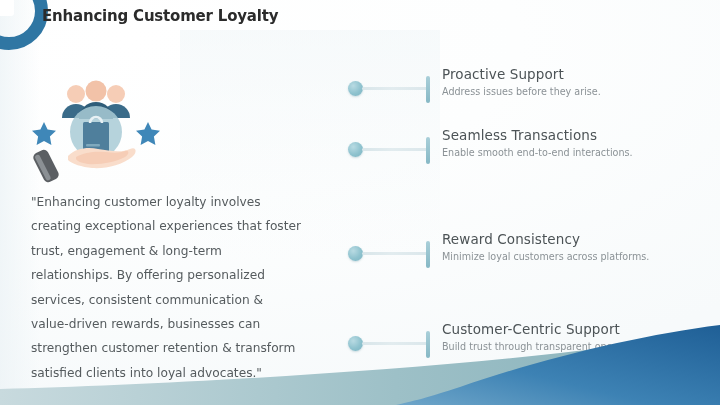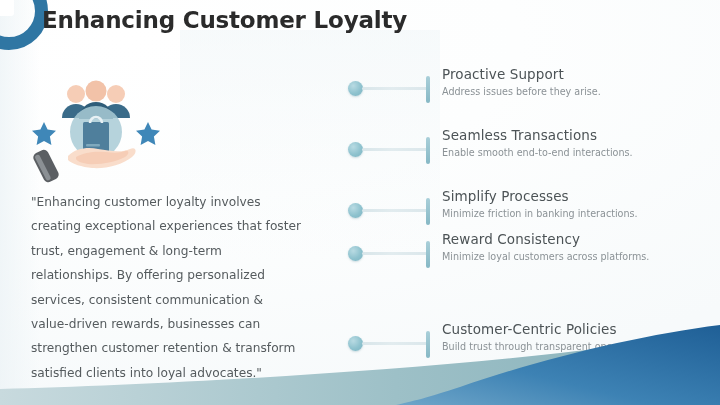--- a/index.html
+++ b/index.html
@@ -43,21 +43,21 @@
   .corner-arc-mask {
     position:absolute; left:-30px; top:-28px;
     width:44px; height:44px;
     background:#ffffff;
     border-bottom-right-radius:3px;
   }
 
   
   .title {
     position:absolute; left:42px; top:7px;
-    font-size:23px; font-weight:bold;
+    font-size:15px; font-weight:bold;
     letter-spacing:-0.2px;
     color:#2b2b2b;
     font-family:"DejaVu Sans", sans-serif;
     white-space:nowrap;
   }
 
   
   .illustration {
     position:absolute; left:26px; top:78px;
     width:140px; height:105px;
@@ -189,52 +189,41 @@
         <span class="dot"></span>
         <span class="hline"></span>
         <span class="vbar"></span>
       </div>
       <div class="item-text">
         <div class="item-title">Proactive Support</div>
         <div class="item-desc">Address issues before they arise.</div>
       </div>
     </div>
 
-    <div class="list-item" style="top:199px">
-      <div class="connector">
-        <span class="dot"></span>
-        <span class="hline"></span>
-        <span class="vbar"></span>
-      </div>
-      <div class="item-text">
-        <div class="item-title">Simplify Processes</div>
-        <div class="item-desc">Minimize friction in banking interactions.</div>
-      </div>
-    </div>
 
     <div class="list-item" style="top:242px">
       <div class="connector">
         <span class="dot"></span>
         <span class="hline"></span>
         <span class="vbar"></span>
       </div>
       <div class="item-text">
         <div class="item-title">Reward Consistency</div>
         <div class="item-desc">Minimize loyal customers across platforms.</div>
       </div>
     </div>
 
     <div class="list-item" style="top:332px">
       <div class="connector">
         <span class="dot"></span>
         <span class="hline"></span>
         <span class="vbar"></span>
       </div>
       <div class="item-text">
-        <div class="item-title">Customer-Centric Policies</div>
+        <div class="item-title">Customer-Centric Support</div>
         <div class="item-desc">Build trust through transparent operations.</div>
       </div>
     </div>
 
   </div>
 
   <svg class="waves" viewBox="0 0 720 80" preserveAspectRatio="none" xmlns="http://www.w3.org/2000/svg">
     <defs>
       <linearGradient id="gDark" x1="0" y1="1" x2="1" y2="0">
         <stop offset="0%" stop-color="#6fa6c9"></stop>

